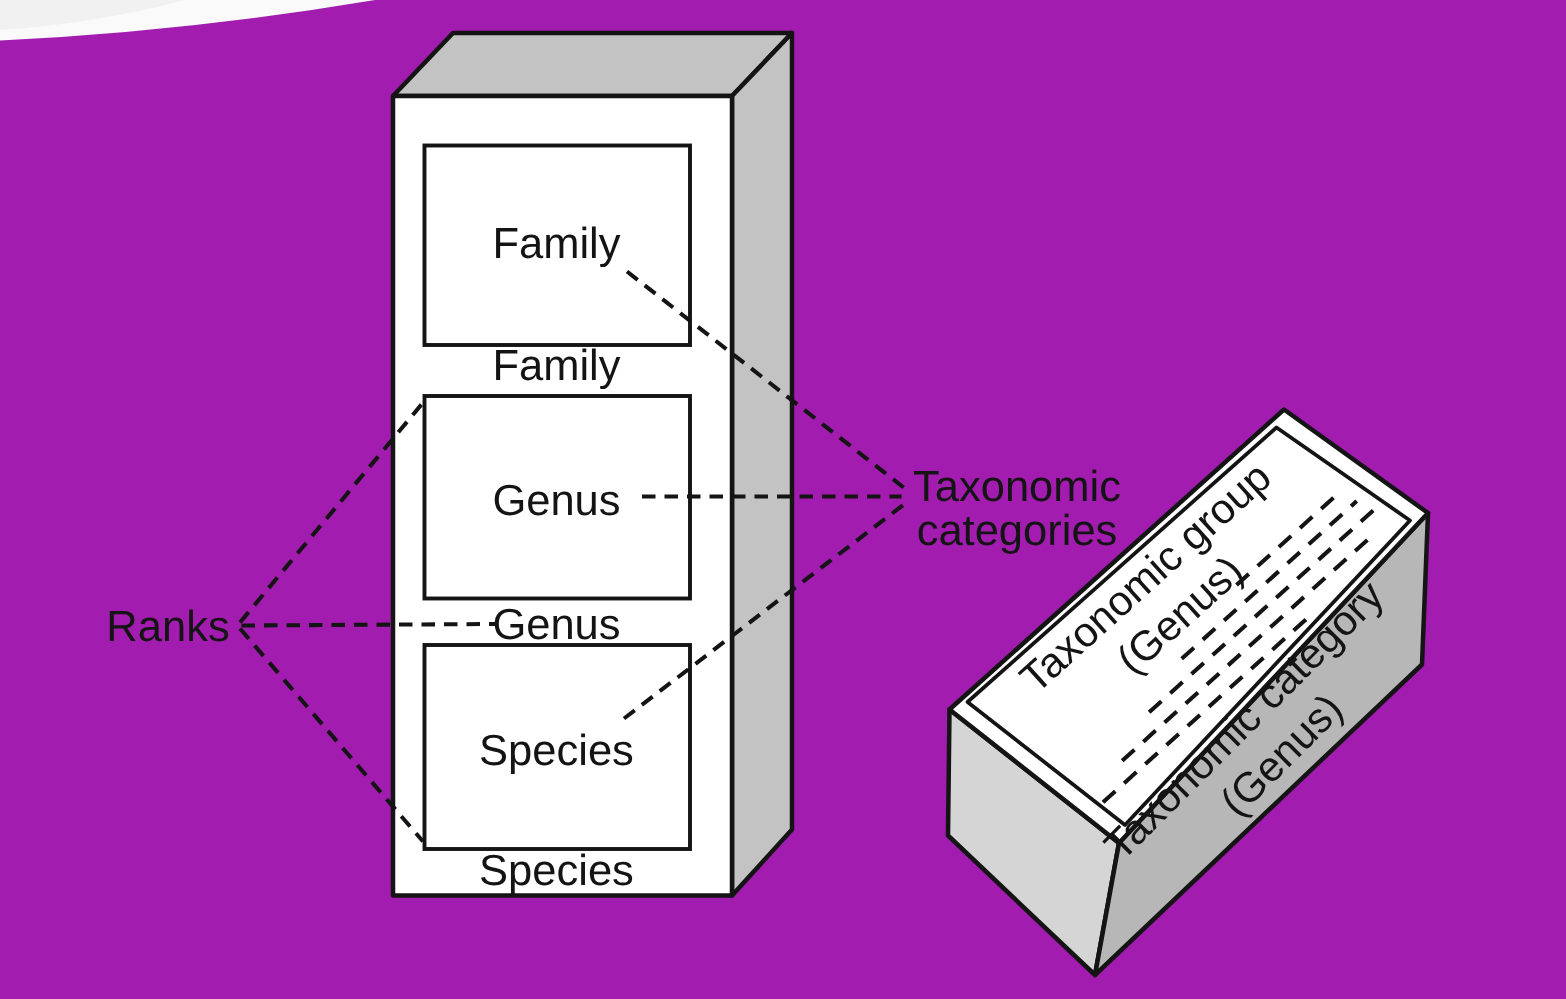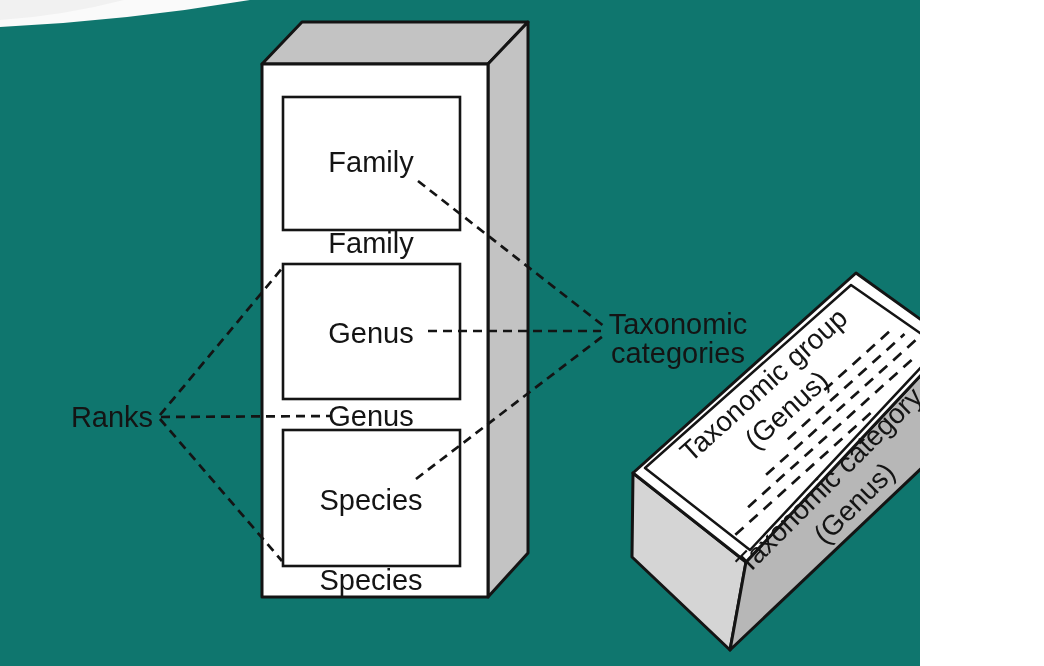--- a/index.html
+++ b/index.html
@@ -1,16 +1,16 @@
 <!DOCTYPE html>
 <html><head>
 <meta charset="utf-8">
 <style>
   html,body { margin:0; padding:0; background:#ffffff; }
-  .stage { width:920px; height:666px; position:relative; background:#0f766e; overflow:hidden; }
+  .stage { width:1044px; height:666px; position:relative; background:#a21caf; overflow:hidden; }
   svg { display:block; }
   .face   { stroke:#141414; stroke-width:3; stroke-linejoin:round; }
   .frontf { fill:#ffffff; stroke:#141414; stroke-width:3; stroke-linejoin:round; }
   .drawer { fill:#ffffff; stroke:#141414; stroke-width:2.6; }
   .inner  { fill:none; stroke:#141414; stroke-width:2.5; stroke-linejoin:round; }
   .dashln { stroke:#141414; stroke-width:2.7; fill:none; stroke-dasharray:9 6; stroke-linecap:butt; }
   .dashrow{ stroke:#141414; stroke-width:2.7; fill:none; stroke-dasharray:11 8; stroke-linecap:butt; }
   .lbl    { font-family:"Liberation Sans", sans-serif; font-size:29px; fill:#141414; }
   .boxlbl { font-family:"Liberation Sans", sans-serif; font-size:28px; fill:#141414; }
   .swoosh { stroke:none; }

